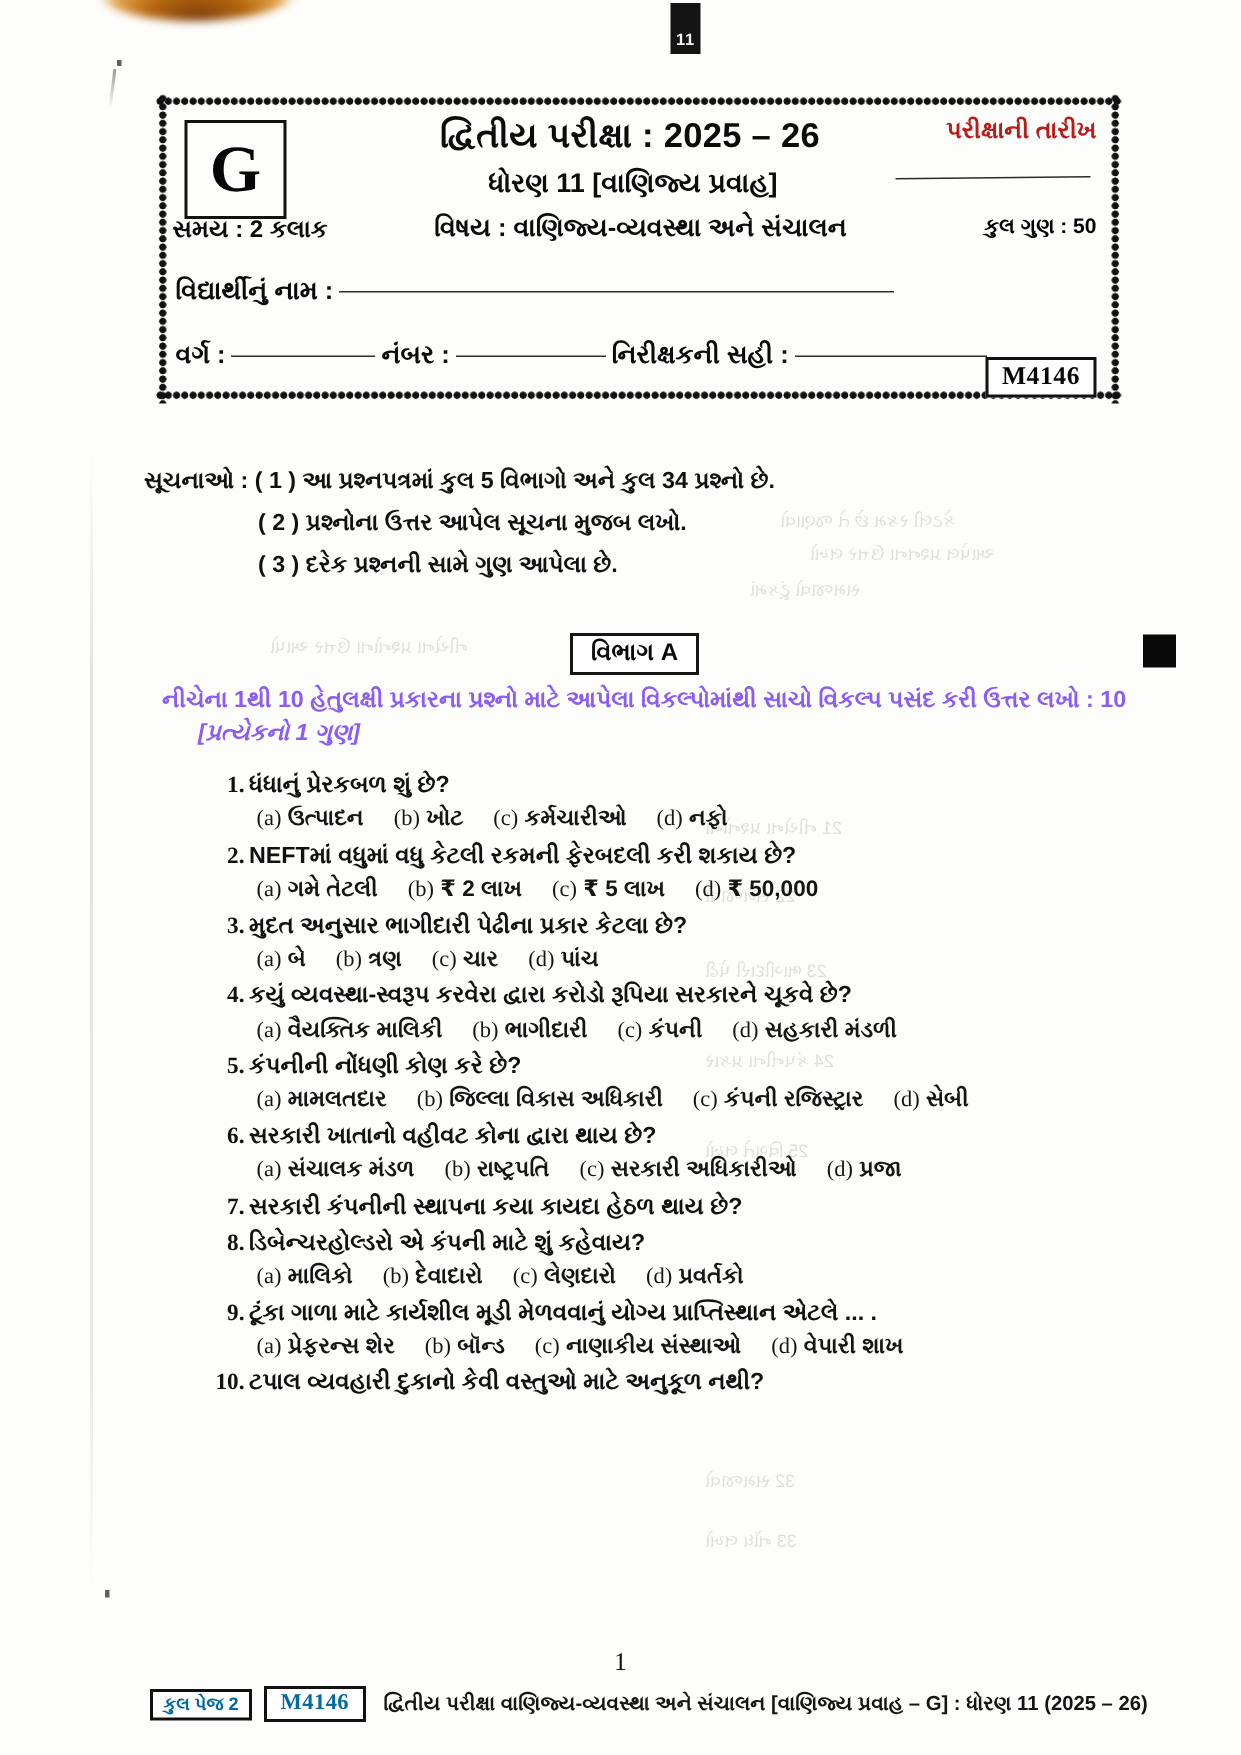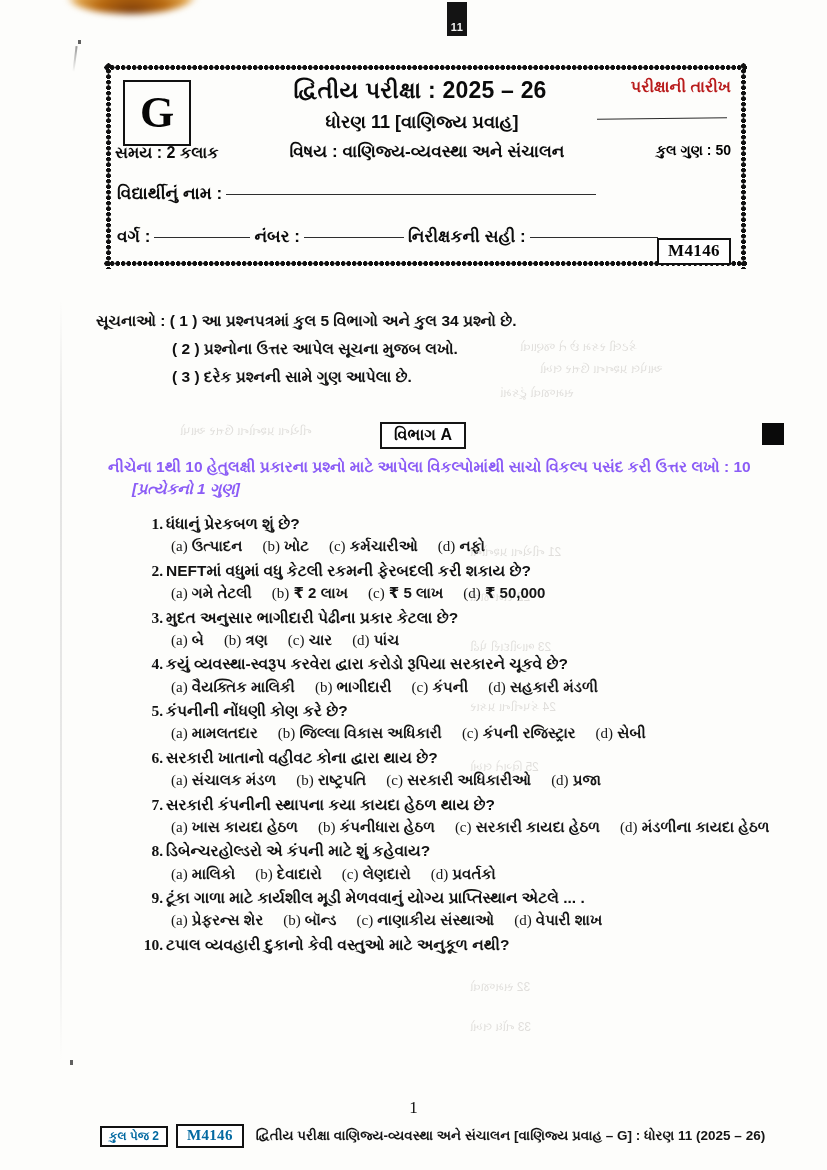--- a/index.html
+++ b/index.html
@@ -457,21 +457,20 @@
       <div class="q">
         <div class="q-text"><span class="q-num">5.</span><span>કંપનીની નોંધણી કોણ કરે છે?</span></div>
         <div class="q-opts"><span class="opt"><span class="opt-key">(a)</span> <span>મામલતદાર</span></span><span class="opt"><span class="opt-key">(b)</span> <span>જિલ્લા વિકાસ અધિકારી</span></span><span class="opt"><span class="opt-key">(c)</span> <span>કંપની રજિસ્ટ્રાર</span></span><span class="opt"><span class="opt-key">(d)</span> <span>સેબી</span></span></div>
       </div>
       <div class="q">
         <div class="q-text"><span class="q-num">6.</span><span>સરકારી ખાતાનો વહીવટ કોના દ્વારા થાય છે?</span></div>
         <div class="q-opts"><span class="opt"><span class="opt-key">(a)</span> <span>સંચાલક મંડળ</span></span><span class="opt"><span class="opt-key">(b)</span> <span>રાષ્ટ્રપતિ</span></span><span class="opt"><span class="opt-key">(c)</span> <span>સરકારી અધિકારીઓ</span></span><span class="opt"><span class="opt-key">(d)</span> <span>પ્રજા</span></span></div>
       </div>
       <div class="q">
         <div class="q-text"><span class="q-num">7.</span><span>સરકારી કંપનીની સ્થાપના કયા કાયદા હેઠળ થાય છે?</span></div>
-        <div class="q-opts"><span class="opt"><span class="opt-key">(a)</span> <span>ખાસ કાયદા હેઠળ</span></span><span class="opt"><span class="opt-key">(b)</span> <span>કંપનીધારા હેઠળ</span></span><span class="opt"><span class="opt-key">(c)</span> <span>સરકારી કાયદા હેઠળ</span></span><span class="opt"><span class="opt-key">(d)</span> <span>મંડળીના કાયદા હેઠળ</span></span></div>
       </div>
       <div class="q">
         <div class="q-text"><span class="q-num">8.</span><span>ડિબેન્ચરહોલ્ડરો એ કંપની માટે શું કહેવાય?</span></div>
         <div class="q-opts"><span class="opt"><span class="opt-key">(a)</span> <span>માલિકો</span></span><span class="opt"><span class="opt-key">(b)</span> <span>દેવાદારો</span></span><span class="opt"><span class="opt-key">(c)</span> <span>લેણદારો</span></span><span class="opt"><span class="opt-key">(d)</span> <span>પ્રવર્તકો</span></span></div>
       </div>
       <div class="q">
         <div class="q-text"><span class="q-num">9.</span><span>ટૂંકા ગાળા માટે કાર્યશીલ મૂડી મેળવવાનું યોગ્ય પ્રાપ્તિસ્થાન એટલે ... .</span></div>
         <div class="q-opts"><span class="opt"><span class="opt-key">(a)</span> <span>પ્રેફરન્સ શેર</span></span><span class="opt"><span class="opt-key">(b)</span> <span>બૉન્ડ</span></span><span class="opt"><span class="opt-key">(c)</span> <span>નાણાકીય સંસ્થાઓ</span></span><span class="opt"><span class="opt-key">(d)</span> <span>વેપારી શાખ</span></span></div>
       </div>
       <div class="q">

